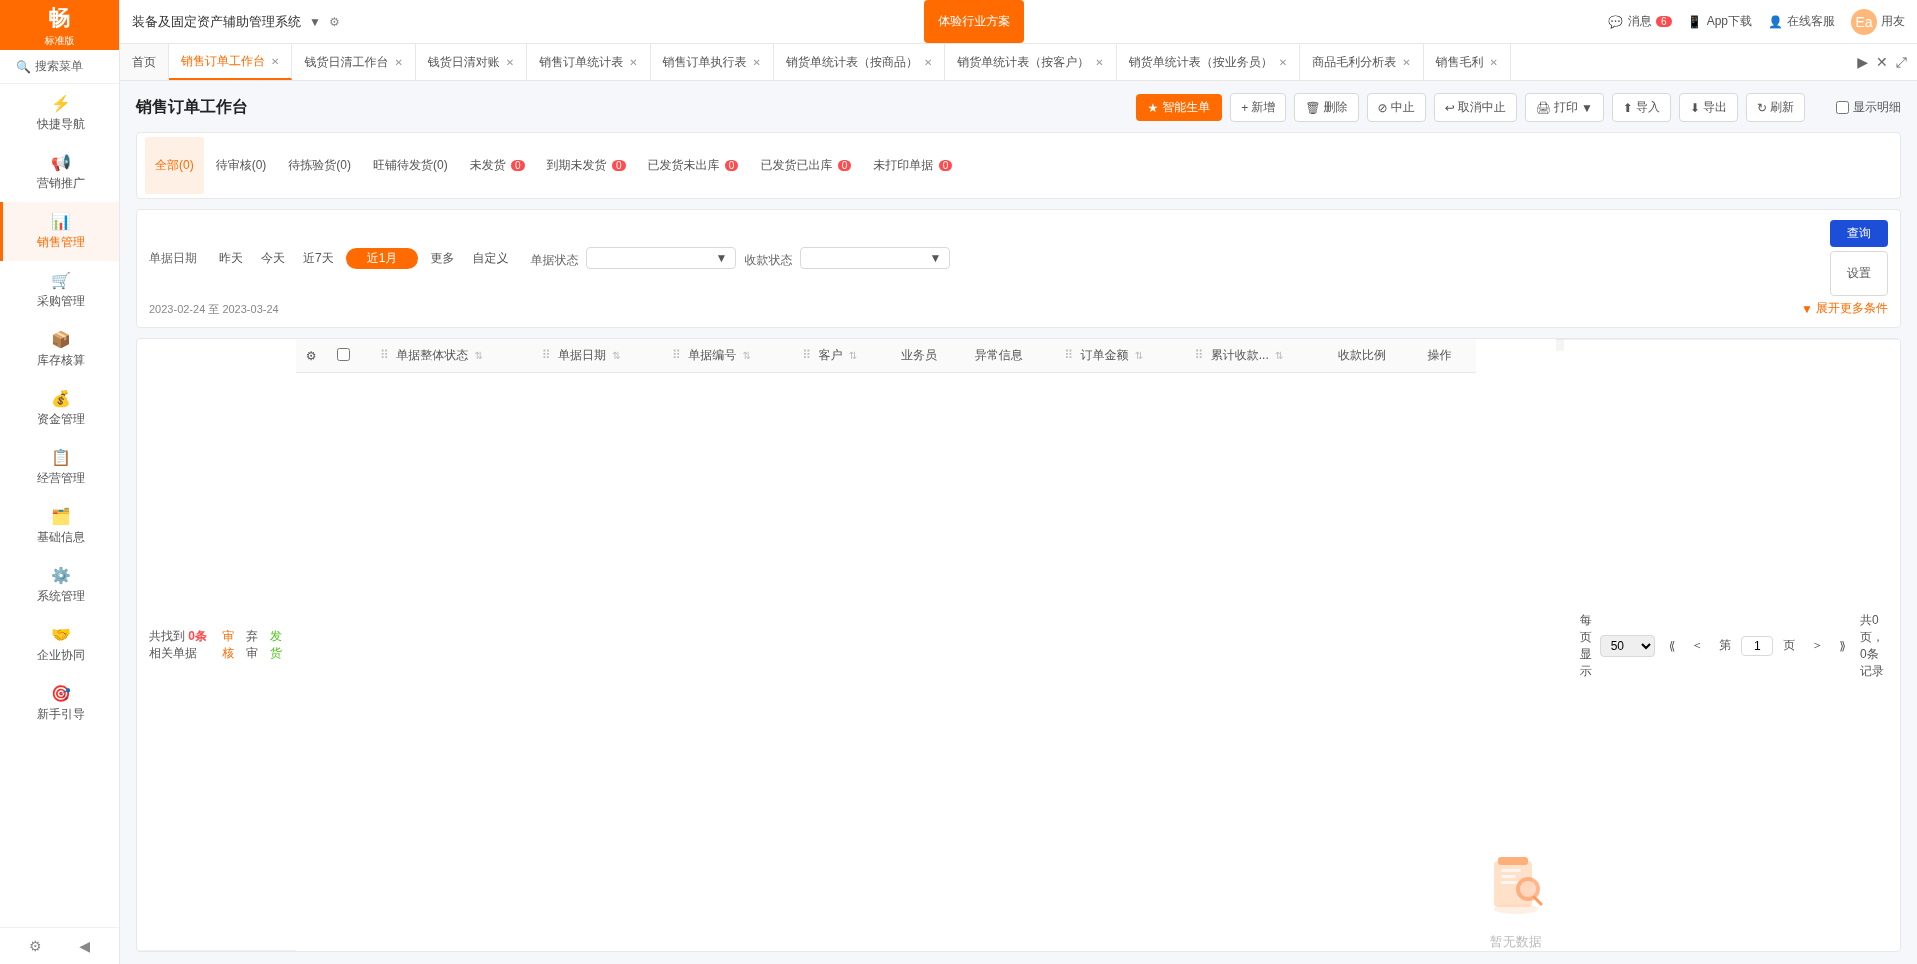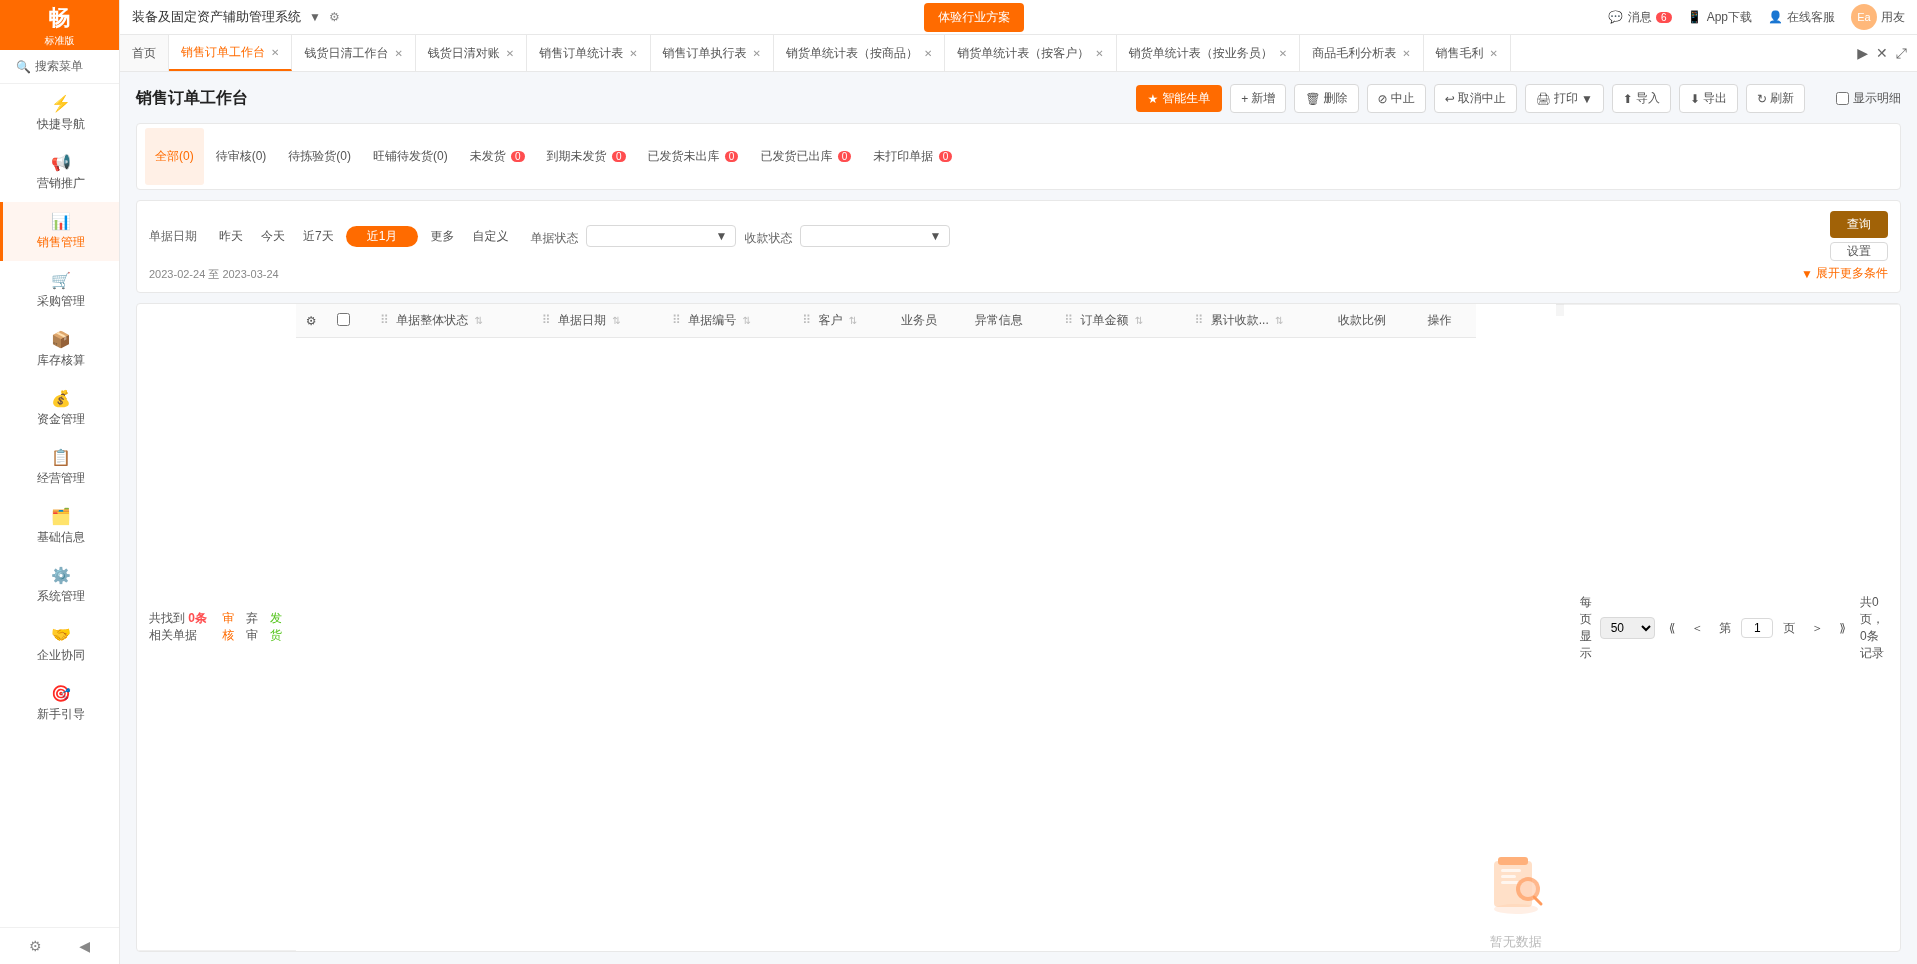--- a/index.html
+++ b/index.html
@@ -66,24 +66,23 @@
     
     .main {
       flex: 1;
       display: flex;
       flex-direction: column;
       overflow: hidden;
     }
 
     
     .topbar {
-      height: 35px;
-      background: #fff;
-      display: flex;
-      align-items: center;
+      height: 44px;
+      background: #fff;
+      display: flex;
       padding: 0 12px;
       border-bottom: 1px solid #e8e8e8;
       justify-content: space-between;
     }
     .topbar-left {
       display: flex;
       align-items: center;
       gap: 8px;
     }
     .topbar-title { font-size: 13px; color: #333; }
@@ -127,21 +126,21 @@
     }
     .user-avatar {
       width: 26px;
       height: 26px;
       background: #ffb87a;
       border-radius: 50%;
       display: flex;
       align-items: center;
       justify-content: center;
       color: #fff;
-      font-size: 11px;
+      font-size: 14px;
     }
 
     
     .tabs-bar {
       background: #fff;
       display: flex;
       align-items: center;
       border-bottom: 1px solid #e8e8e8;
       overflow: hidden;
       flex-shrink: 0;
@@ -317,32 +316,32 @@
     .expand-btn {
       color: #ff6b00;
       cursor: pointer;
       font-size: 12px;
       display: flex;
       align-items: center;
       gap: 3px;
       margin-left: auto;
     }
     .query-btn {
-      background: #a16207;
+      background: #1d4ed8;
       color: #fff;
       border: none;
       padding: 5px 16px;
       border-radius: 4px;
       cursor: pointer;
       font-size: 12px;
     }
     .set-btn {
       background: #fff;
       border: 1px solid #d9d9d9;
-      padding: 0 16px;
+      padding: 13px 16px;
       border-radius: 4px;
       cursor: pointer;
       font-size: 12px;
       color: #555;
     }
     .filter-right-btns {
       display: flex;
       flex-direction: column;
       gap: 4px;
       margin-left: auto;

